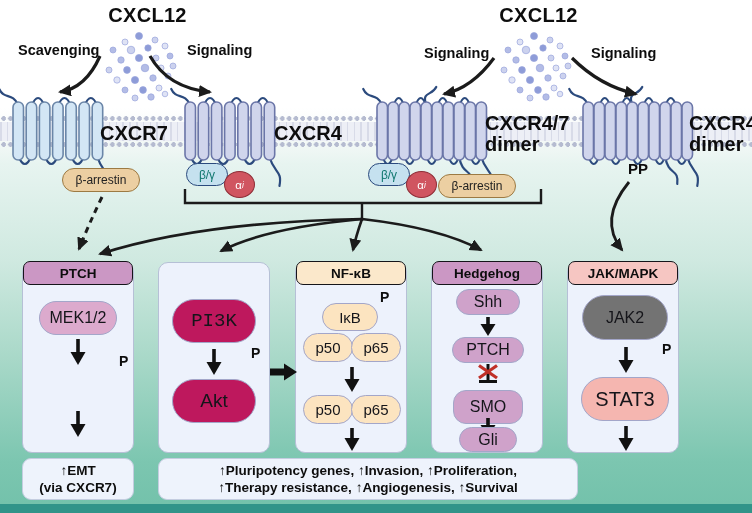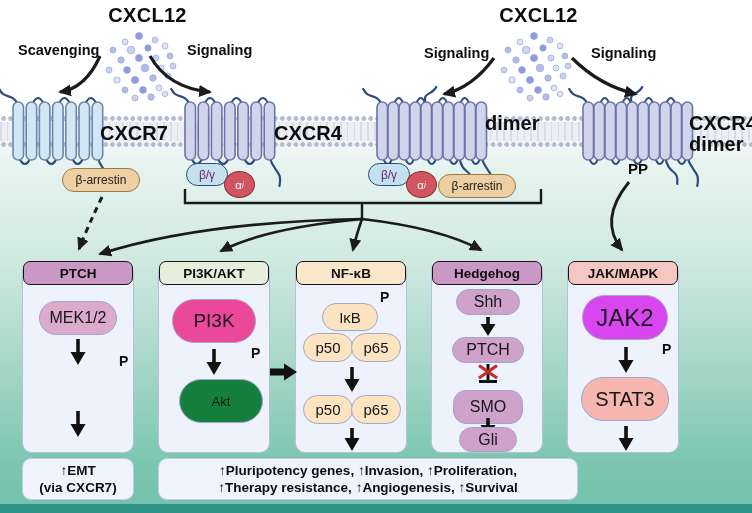--- a/index.html
+++ b/index.html
@@ -10,21 +10,21 @@
   .abs{position:absolute;}
   .ttl{font-weight:bold;font-size:20px;letter-spacing:.3px;}
   .lbl{font-weight:bold;font-size:14.5px;}
   .rlabel{font-weight:bold;font-size:20px;line-height:21px;}
   .membrane{position:absolute;left:0;top:115px;width:752px;height:33px;z-index:1;}
   .mdots{height:7px;background:radial-gradient(circle 2.3px at 3.5px 3.5px,#b5bbd0 97%,transparent 100%);
     background-size:6.8px 7px;background-repeat:repeat-x;}
   .mtail{height:19px;background:repeating-linear-gradient(90deg,#d8dbe8 0 1.6px,#edeff6 1.6px 6.8px);}
   .rec{position:absolute;z-index:2;overflow:visible;}
   .gpill{position:absolute;z-index:3;background:#c5e1ef;border:1.7px solid #2b4a7d;border-radius:12px;
-    display:flex;align-items:center;justify-content:center;font-size:12px;color:#701a75;box-sizing:border-box;}
+    display:flex;align-items:center;justify-content:center;font-size:12px;color:#0f766e;box-sizing:border-box;}
   .barr{position:absolute;z-index:3;background:#eccfa2;border:1.7px solid #9c7a43;border-radius:13px;
     display:flex;align-items:center;justify-content:center;font-size:12px;color:#222;box-sizing:border-box;text-align:right;}
   .ai{position:absolute;z-index:3;background:#d05560;border:1.7px solid #8f2f38;border-radius:50%;
     color:#fff;display:flex;align-items:center;justify-content:center;font-size:11.5px;box-sizing:border-box;}
   .ai sub{font-size:8.5px;font-style:italic;}
   .overlay{position:absolute;left:0;top:0;z-index:4;pointer-events:none;}
   .card{position:absolute;top:262px;width:112px;height:191px;background:#edf2fc;
     border:1.5px solid #b6c0d6;border-radius:10px;z-index:3;box-sizing:border-box;}
   .chead{position:absolute;left:0px;right:0px;top:-2px;height:24px;border:1.9px solid #15151a;border-radius:7px;
     display:flex;align-items:center;justify-content:center;font-weight:bold;font-size:13.5px;box-sizing:border-box;}
@@ -194,20 +194,21 @@
       <rect x="60" y="10" width="10.5" height="58" rx="5.2" fill="#d0d5ec" stroke="#6b76a8" stroke-width="1.6"></rect>
       <rect x="71" y="10" width="10.5" height="58" rx="5.2" fill="#d0d5ec" stroke="#6b76a8" stroke-width="1.6"></rect>
       <rect x="82" y="10" width="10.5" height="58" rx="5.2" fill="#d0d5ec" stroke="#6b76a8" stroke-width="1.6"></rect>
       <rect x="93" y="10" width="10.5" height="58" rx="5.2" fill="#d0d5ec" stroke="#6b76a8" stroke-width="1.6"></rect>
       <rect x="104" y="10" width="10.5" height="58" rx="5.2" fill="#d0d5ec" stroke="#6b76a8" stroke-width="1.6"></rect>
     </svg>
 
   <div class="abs rlabel" style="left:100px;top:123px;z-index:3;">CXCR7</div>
   <div class="abs rlabel" style="left:274px;top:123px;z-index:3;">CXCR4</div>
   <div class="abs rlabel" style="left:485px;top:113px;z-index:3;">
+    <div>CXCR4/7</div>
     <div>dimer</div>
   </div>
   <div class="abs rlabel" style="left:689px;top:113px;z-index:3;">
     <div>CXCR4</div>
     <div>dimer</div>
   </div>
 
   <div class="barr" style="left:62px;top:168px;width:78px;height:24px;">β-arrestin</div>
   <div class="gpill" style="left:186px;top:163px;width:42px;height:23px;">β/γ</div>
   <div class="ai" style="left:224px;top:171px;width:31px;height:27px;">
@@ -254,28 +255,27 @@
         <polygon points="1.5,13 16.5,13 9,26" fill="#111"></polygon>
       </svg>
     <div class="phos" style="left:96px;top:90px;">P</div>
     <svg class="icn" style="left:46px;top:148px;" width="18" height="26">
         <line x1="9" y1="0" x2="9" y2="15" stroke="#111" stroke-width="3.6"></line>
         <polygon points="1.5,13 16.5,13 9,26" fill="#111"></polygon>
       </svg>
   </div>
 
   <div class="card" style="left:158px;">
-    <div class="chead" style="background:#e7eedb;">PI3K/AKT</div>
-    <div class="pill" style="left:13px;top:36px;width:84px;height:44px;border-radius:22px;background:#ec4899;font-size:19px;">PI3K</div>
+    <div class="pill" style="left:13px;top:36px;width:84px;height:44px;border-radius:22px;background:#be185d;font-size:19px;font-family:Liberation Mono, monospace;">PI3K</div>
     <svg class="icn" style="left:46px;top:86px;" width="18" height="26">
         <line x1="9" y1="0" x2="9" y2="15" stroke="#111" stroke-width="3.6"></line>
         <polygon points="1.5,13 16.5,13 9,26" fill="#111"></polygon>
       </svg>
     <div class="phos" style="left:92px;top:82px;">P</div>
-    <div class="pill" style="left:20px;top:116px;width:84px;height:44px;border-radius:22px;background:#15803d;font-size:13px;">Akt</div>
+    <div class="pill" style="left:13px;top:116px;width:84px;height:44px;border-radius:22px;background:#be185d;font-size:19px;">Akt</div>
   </div>
 
   <div class="card" style="left:295px;">
     <div class="chead" style="background:#fbe8cb;">NF-κB</div>
     <div class="phos" style="left:84px;top:26px;">P</div>
     <div class="pill" style="left:26px;top:40px;width:56px;height:28px;border-radius:14px;background:#fce4c0;font-size:15px;">IκB</div>
     <div class="pill" style="left:7px;top:70px;width:50px;height:29px;border-radius:15px;background:#fce4c0;font-size:15px;">p50</div>
     <div class="pill" style="left:55px;top:70px;width:50px;height:29px;border-radius:15px;background:#fce4c0;font-size:15px;">p65</div>
     <svg class="icn" style="left:47px;top:104px;" width="18" height="25">
         <line x1="9" y1="0" x2="9" y2="14" stroke="#111" stroke-width="3.6"></line>
@@ -306,21 +306,21 @@
     <div class="pill" style="left:21px;top:127px;width:70px;height:34px;border-radius:13px;background:#cfa2ca;font-size:16px;">SMO</div>
     <svg class="icn" style="left:47px;top:155px;" width="18" height="19">
         <line x1="9" y1="0" x2="9" y2="9" stroke="#111" stroke-width="3.6"></line>
         <polygon points="1.5,7 16.5,7 9,19" fill="#111"></polygon>
       </svg>
     <div class="pill" style="left:27px;top:164px;width:58px;height:25px;border-radius:13px;background:#cfa2ca;font-size:16px;">Gli</div>
   </div>
 
   <div class="card" style="left:567px;">
     <div class="chead" style="background:#f6c6c2;">JAK/MAPK</div>
-    <div class="pill" style="left:14px;top:32px;width:86px;height:45px;border-radius:23px;background:#d946ef;font-size:24px;">JAK2</div>
+    <div class="pill" style="left:14px;top:32px;width:86px;height:45px;border-radius:23px;background:#737373;font-size:16px;">JAK2</div>
     <svg class="icn" style="left:49px;top:84px;" width="18" height="26">
         <line x1="9" y1="0" x2="9" y2="15" stroke="#111" stroke-width="3.6"></line>
         <polygon points="1.5,13 16.5,13 9,26" fill="#111"></polygon>
       </svg>
     <div class="phos" style="left:94px;top:78px;">P</div>
     <div class="pill" style="left:13px;top:114px;width:88px;height:44px;border-radius:22px;background:#f5b6b0;font-size:20px;">STAT3</div>
     <svg class="icn" style="left:49px;top:163px;" width="18" height="25">
         <line x1="9" y1="0" x2="9" y2="14" stroke="#111" stroke-width="3.6"></line>
         <polygon points="1.5,12 16.5,12 9,25" fill="#111"></polygon>
       </svg>

